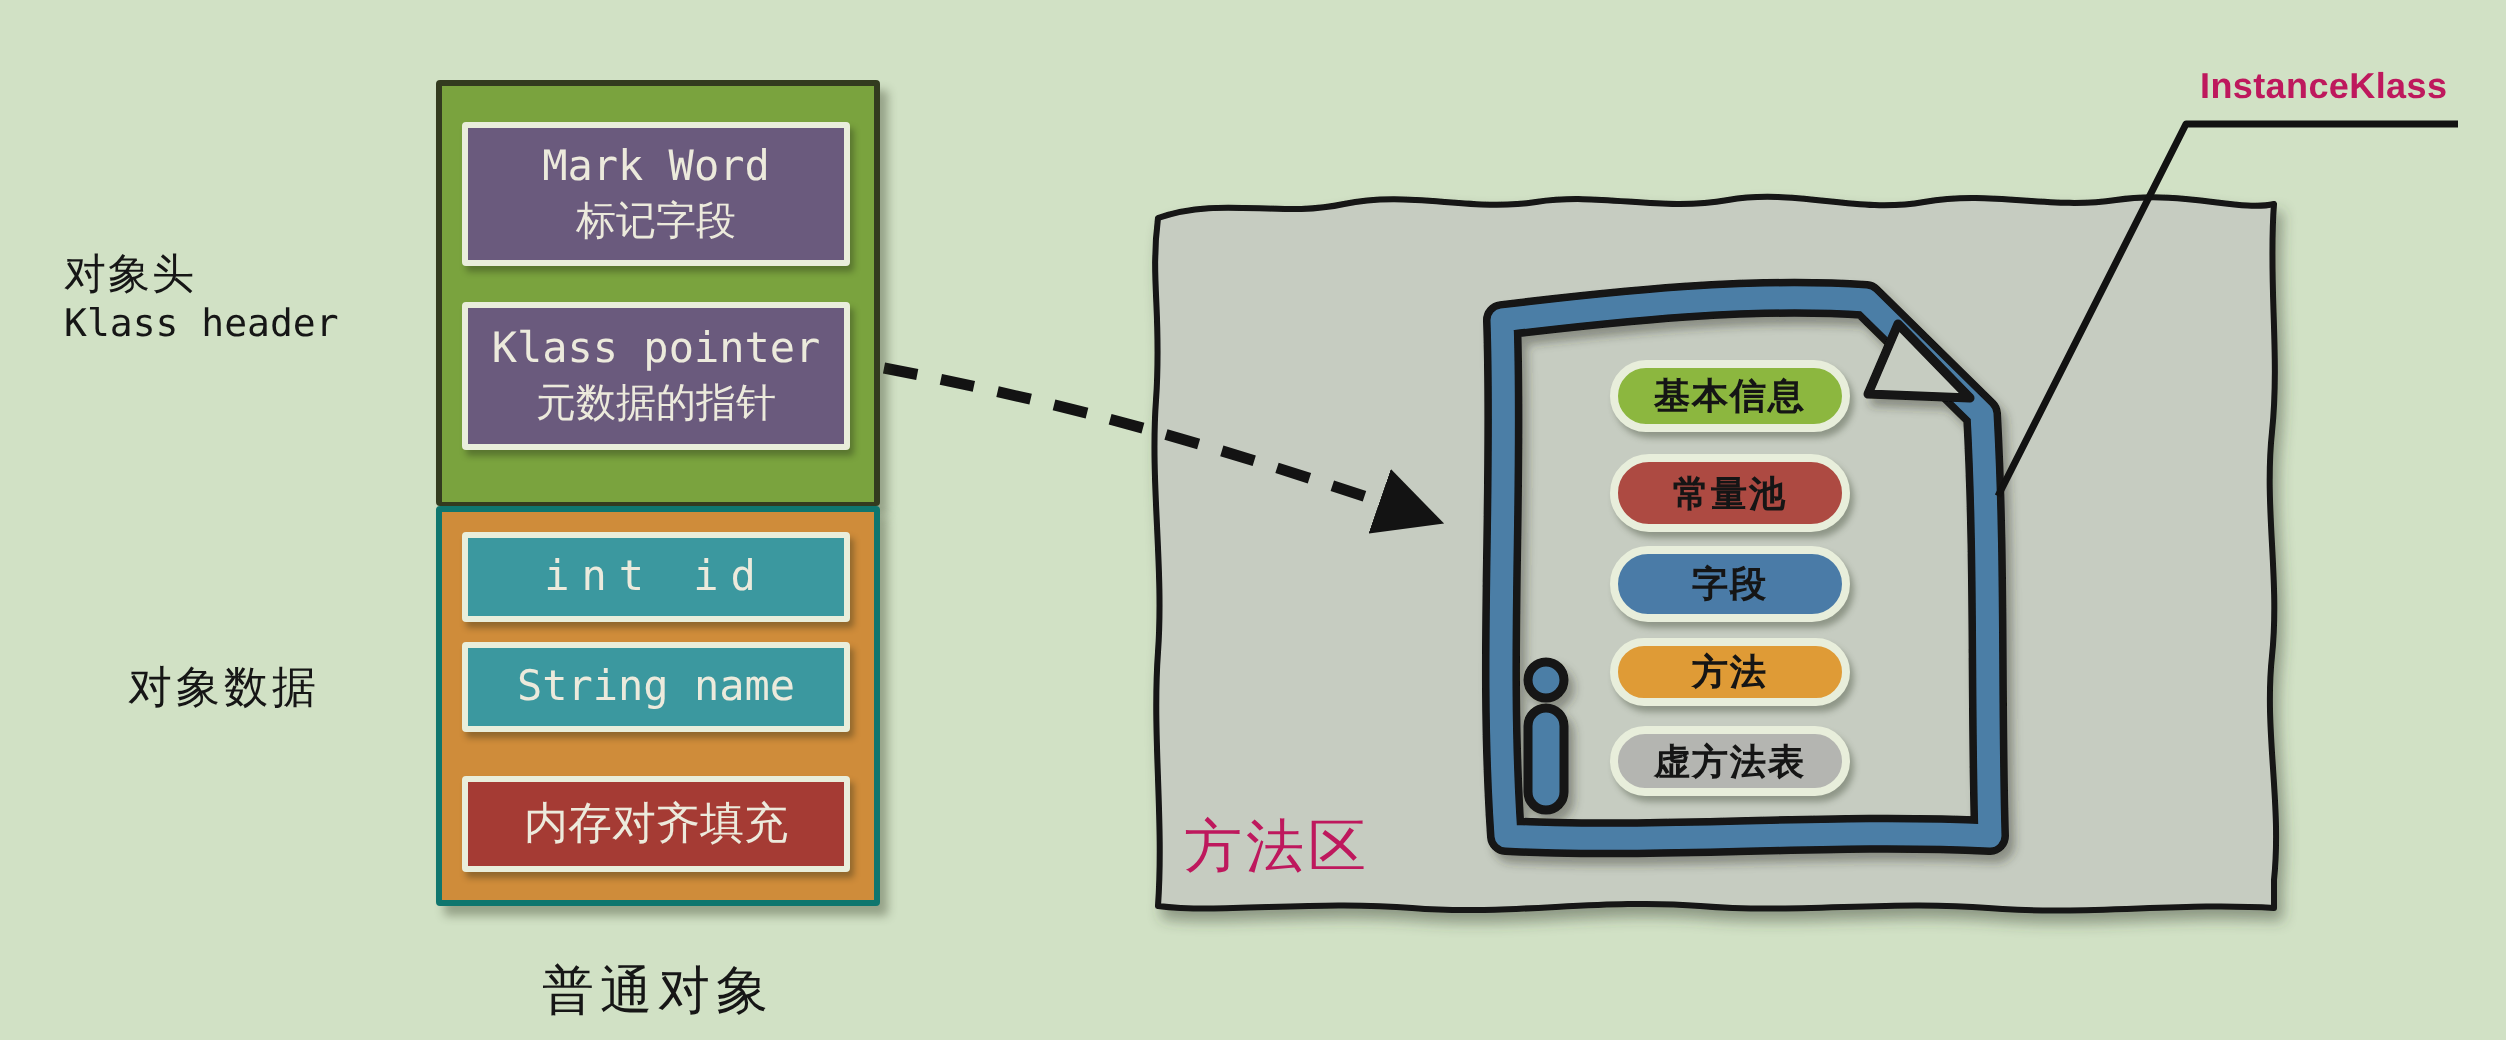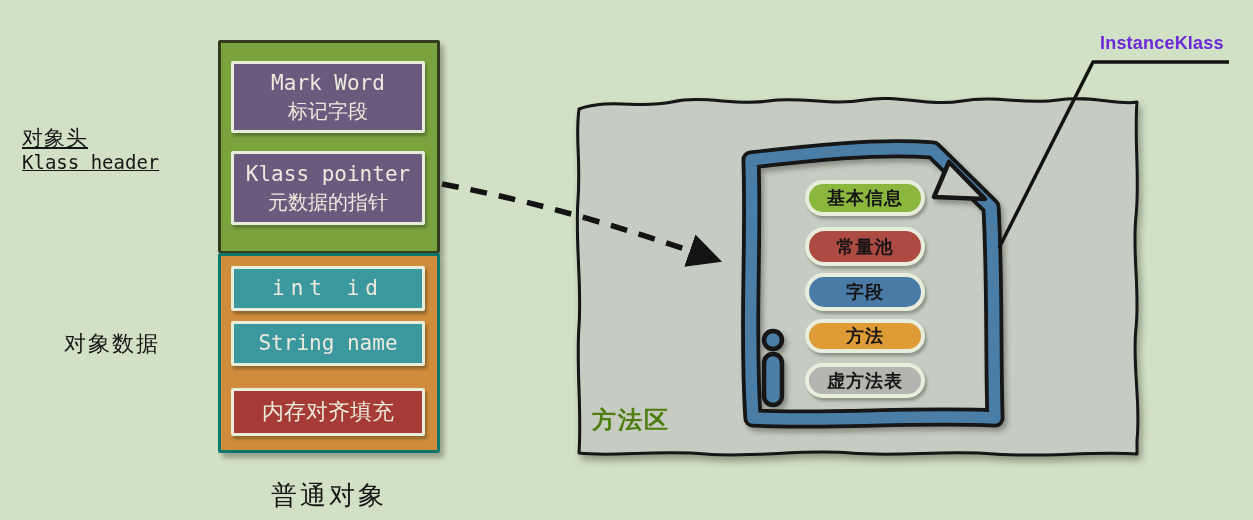--- a/index.html
+++ b/index.html
@@ -34,22 +34,22 @@
     left:10px;width:194px;
     border:3px solid #e9eedb;border-radius:2px;
     display:flex;flex-direction:column;align-items:center;justify-content:center;
     color:#eceadc;text-align:center;
     box-shadow:2px 3px 3px rgba(30,35,20,.35);
   }
   .cell .code{font-family:"DejaVu Sans Mono", monospace;font-size:21px;line-height:1.3;}
   .cell .code.spread{letter-spacing:6px;}
   .cell .cn{font-size:20px;line-height:1.3;}
   
-  .method-area-label{font-size:24px;font-weight:700;letter-spacing:2px;color:#4d7c0f;}
-  .annotation-label{font-size:18px;font-weight:700;color:#6d28d9;letter-spacing:.2px;}
+  .method-area-label{font-size:29px;font-weight:400;letter-spacing:2px;color:#be185d;}
+  .annotation-label{font-size:18px;font-weight:700;color:#be185d;letter-spacing:.2px;}
   .pill{
     left:805px;width:120px;
     border:4px solid #e8eedb;border-radius:999px;
     display:flex;align-items:center;justify-content:center;
     font-size:18px;font-weight:700;color:#151515;letter-spacing:1px;
     box-shadow:2px 3px 3px rgba(60,70,50,.4);
     white-space:nowrap;
   }
 </style>
 </head>
@@ -93,21 +93,21 @@
                C 915,414 833,422 753,418 Z" fill="none" stroke="#4b7ea6" stroke-width="11.5" stroke-linejoin="round" stroke-linecap="round"></path>
       <path d="M 949,162 L 934,197 L 985,199 Z" fill="#c6ccc1" stroke="#121212" stroke-width="4.5" stroke-linejoin="round"></path>
 
       <circle cx="773" cy="340" r="9" fill="#4b7ea6" stroke="#121212" stroke-width="4.5"></circle>
       <rect x="764" y="354" width="18" height="51" rx="9" fill="#4b7ea6" stroke="#121212" stroke-width="4.5"></rect>
     </g>
 
     <path d="M 1229,62 L 1093,62 L 999,248" fill="none" stroke="#121212" stroke-width="3.5" stroke-linejoin="round"></path>
   </svg>
 
-  <div class="abs side-label" style="left:22px;top:125px;text-decoration:underline;">
+  <div class="abs side-label" style="left:32px;top:125px;">
     <div class="cn">对象头</div>
     <div class="en">Klass header</div>
   </div>
   <div class="abs data-label" style="left:64px;top:329px;">对象数据</div>
 
   <div class="abs section header" style="background-color: rgb(122, 163, 62);">
     <div class="abs cell" style="top: 18px; height: 72px; background-color: rgb(106, 90, 125);">
       <div class="code">Mark Word</div>
       <div class="cn">标记字段</div>
     </div>

